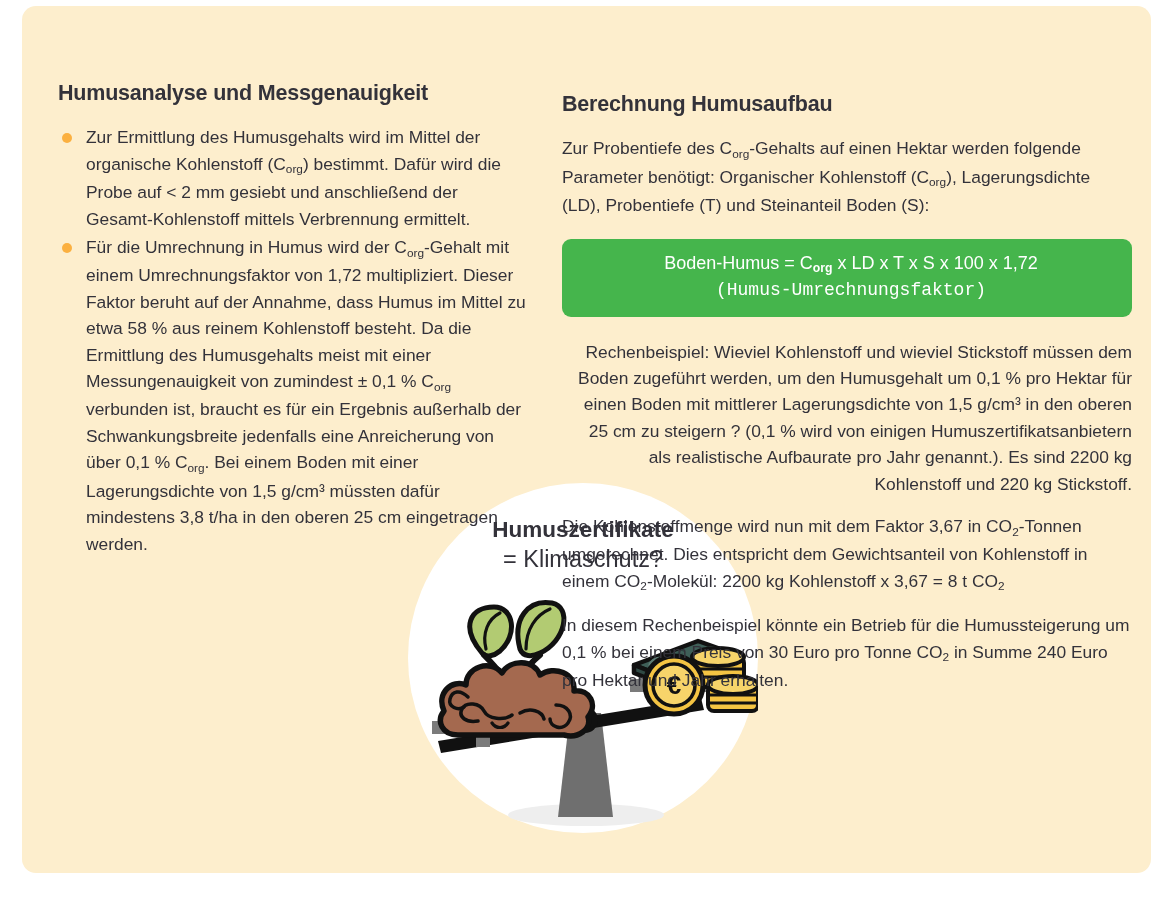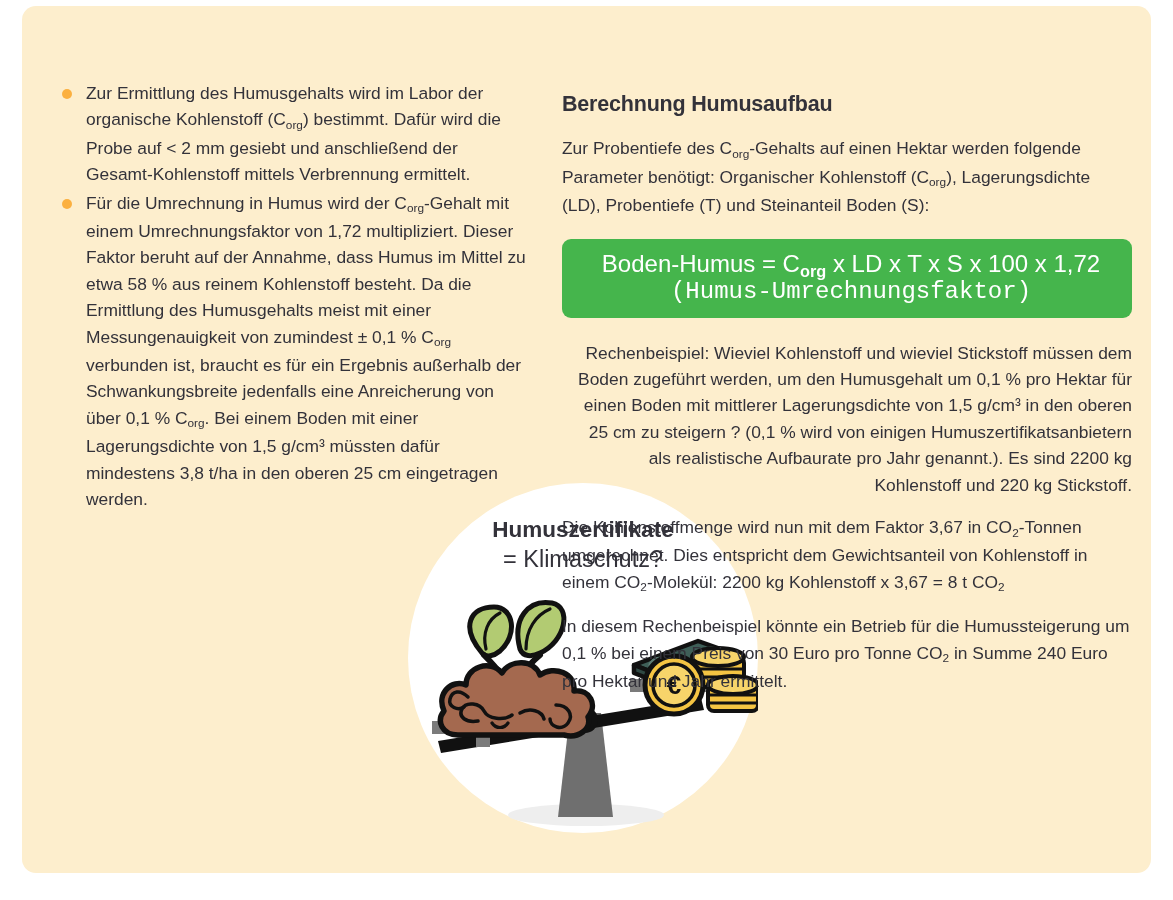--- a/index.html
+++ b/index.html
@@ -79,21 +79,21 @@
   }
 
   .intro-right{margin:0 0 20px 0;}
 
   .formula{
     background:#45b54c;
     border-radius:9px;
     color:#ffffff;
     text-align:center;
     padding:12px 6px 14px 14px;
-    font-size:24px;
+    font-size:18px;
     line-height:25px;
     margin-bottom:22px;
   }
   .formula .l1{font-weight:bold;}
   .formula .l2{font-weight:normal;font-family:Liberation Mono, monospace;}
   .formula .thin{font-weight:normal;}
 
   .para{margin:0 0 16px 0;}
   .para-right{text-align:right;}
   .para-center{text-align:left;}
@@ -130,38 +130,39 @@
 </style>
 </head>
 <body>
 
 <div class="page">
 
   <div class="panel"></div>
 
 
   <div class="col col-left">
+    <h2>Humusanalyse und Messgenauigkeit</h2>
     <ul class="bullets" id="left-list">
-        <li><span>Zur Ermittlung des Humusgehalts wird im Labor der </span><span><b>organische Kohlenstoff</b></span><span> (C</span><sub>org</sub><span>) bestimmt. Dafür wird die Probe auf &lt; 2 mm gesiebt und anschließend der Gesamt-Kohlenstoff mittels Verbrennung ermittelt.</span></li>
+        <li><span>Zur Ermittlung des Humusgehalts wird im Mittel der </span><span><b>organische Kohlenstoff</b></span><span> (C</span><sub>org</sub><span>) bestimmt. Dafür wird die Probe auf &lt; 2 mm gesiebt und anschließend der Gesamt-Kohlenstoff mittels Verbrennung ermittelt.</span></li>
         <li><span class="wrap-circle-left"></span><span>Für die Umrechnung in Humus wird der C</span><sub>org</sub><span>-Gehalt mit einem Umrechnungsfaktor von 1,72 multipliziert. Dieser Faktor beruht auf der Annahme, dass Humus im Mittel zu etwa 58 % aus reinem Kohlenstoff besteht. Da die Ermittlung des Humusgehalts meist mit einer Messungenauigkeit von zumindest ± 0,1 % C</span><sub>org</sub><span> verbunden ist, braucht es für ein Ergebnis außerhalb der Schwankungsbreite jedenfalls eine Anreicherung von über 0,1 % C</span><sub>org</sub><span>. Bei einem Boden mit einer Lagerungsdichte von 1,5 g/cm³ müssten dafür mindestens 3,8 t/ha in den oberen 25 cm eingetragen werden.</span></li>
       </ul>
   </div>
 
   <div class="col col-right">
     <h2>Berechnung Humusaufbau</h2>
     <p class="intro-right" id="right-intro"><span>Zur Probentiefe des C</span><sub>org</sub><span>-Gehalts auf einen Hektar werden folgende Parameter benötigt: </span><span><b>Organischer Kohlenstoff (C</b></span><sub><b>org</b></sub><span><b>), Lagerungsdichte (LD), Probentiefe (T) und Steinanteil Boden (S):</b></span></p>
 
     <div class="formula">
       <div class="l1" id="formula-l1"><b>Boden-Humus = </b><span class="thin">C</span><sub>org</sub><span class="thin"> x LD x T x S x 100 x 1,72</span></div>
       <div class="l2">(Humus-Umrechnungsfaktor)</div>
     </div>
 
     <p class="para para-right" id="right-example"><span class="wrap-circle-right"></span><span><b>Rechenbeispiel:</b></span><span> Wieviel Kohlenstoff und wieviel Stickstoff müssen dem Boden zugeführt werden, um den Humusgehalt um 0,1 % pro Hektar für einen Boden mit mittlerer Lagerungsdichte von 1,5 g/cm³ in den oberen 25 cm zu steigern ? (0,1 % wird von einigen Humuszertifikatsanbietern als realistische Aufbaurate pro Jahr genannt.). </span><span><b>Es sind 2200 kg Kohlenstoff und 220 kg Stickstoff.</b></span></p>
     <p class="para para-center" id="right-co2"><span>Die Kohlenstoffmenge wird nun mit dem Faktor 3,67 in CO</span><sub>2</sub><span>-Tonnen umgerechnet. Dies entspricht dem Gewichtsanteil von Kohlenstoff in einem CO</span><sub>2</sub><span>-Molekül: 2200 kg Kohlenstoff x 3,67 = </span><span><b>8 t CO</b></span><sub><b>2</b></sub></p>
-    <p class="para para-center" id="right-price"><span>In diesem Rechenbeispiel könnte ein Betrieb für die Humussteigerung um 0,1 % bei einem Preis von 30 Euro pro Tonne CO</span><sub>2</sub><span> in Summe </span><span><b>240 Euro pro Hektar und Jahr</b></span><span> ermittelt.</span></p>
+    <p class="para para-center" id="right-price"><span>In diesem Rechenbeispiel könnte ein Betrieb für die Humussteigerung um 0,1 % bei einem Preis von 30 Euro pro Tonne CO</span><sub>2</sub><span> in Summe </span><span><b>240 Euro pro Hektar und Jahr</b></span><span> erhalten.</span></p>
   </div>
 
   <div class="circle-ill">
     <div class="title">
       <span class="t1">Humuszertifikate</span>
       <span class="t2">= Klimaschutz?</span>
     </div>
     <svg class="scene" viewBox="0 0 350 235">
 
       <ellipse cx="178" cy="222" rx="78" ry="11" fill="#eeeeee"></ellipse>

